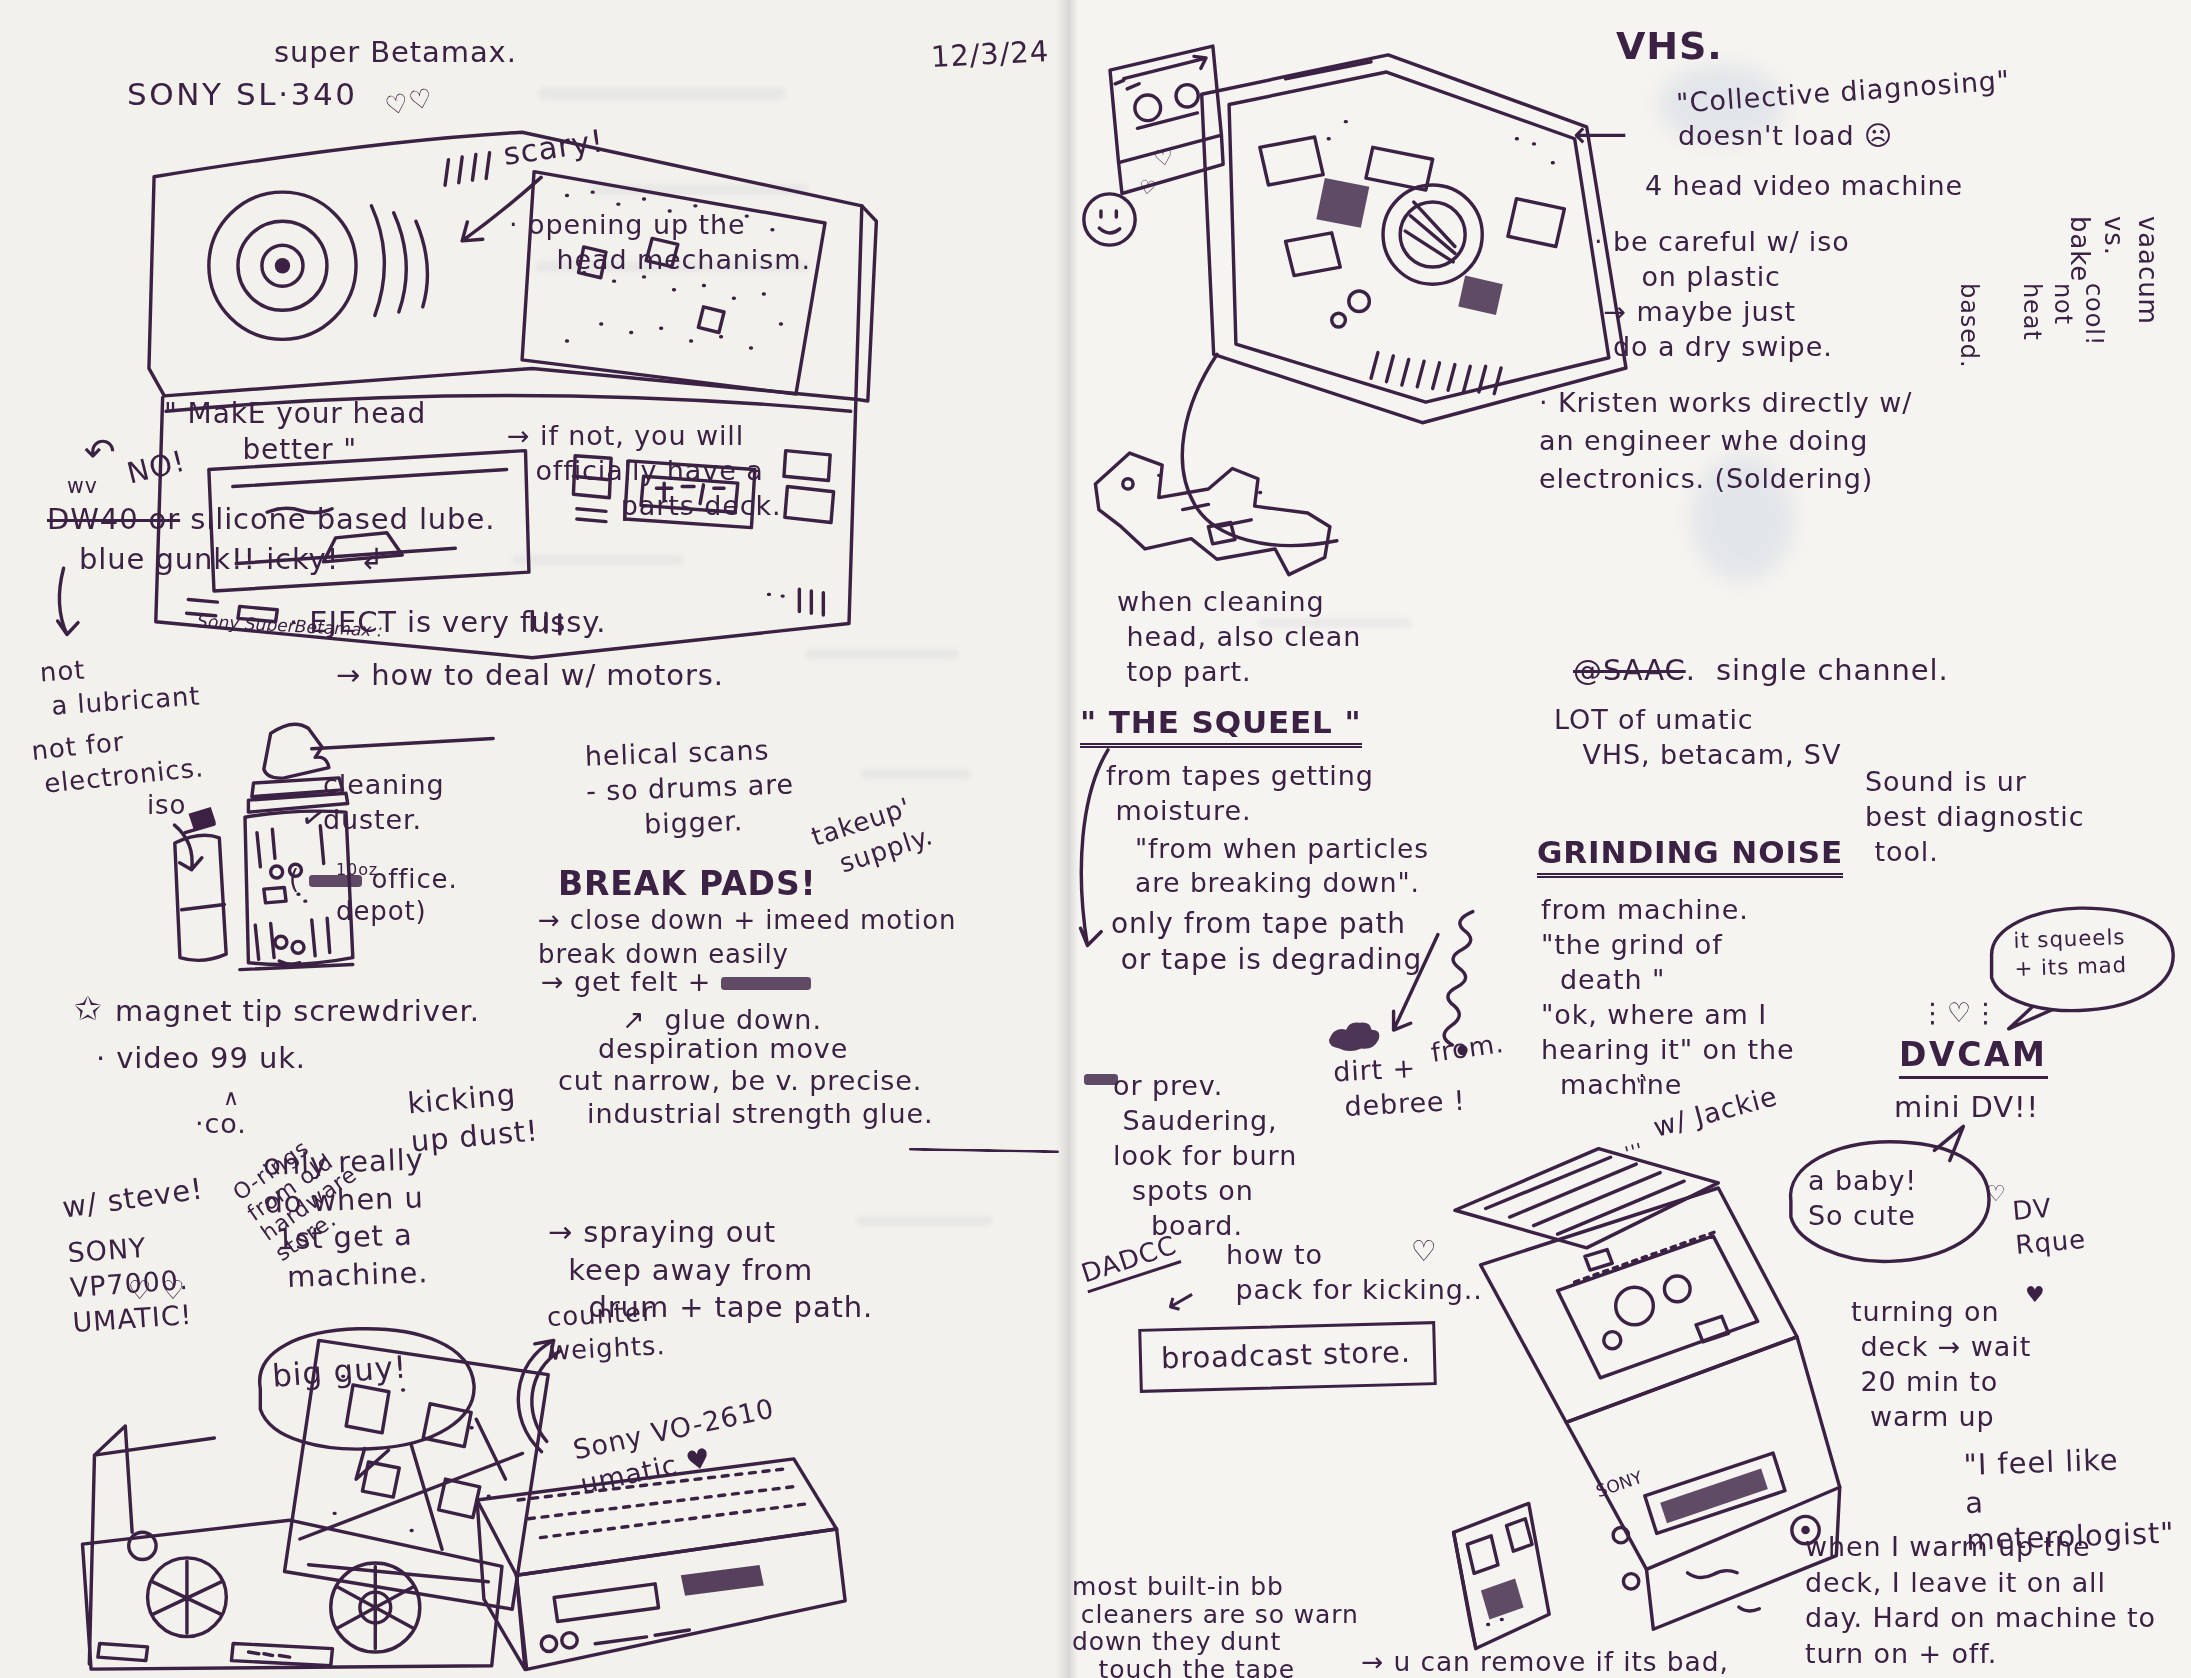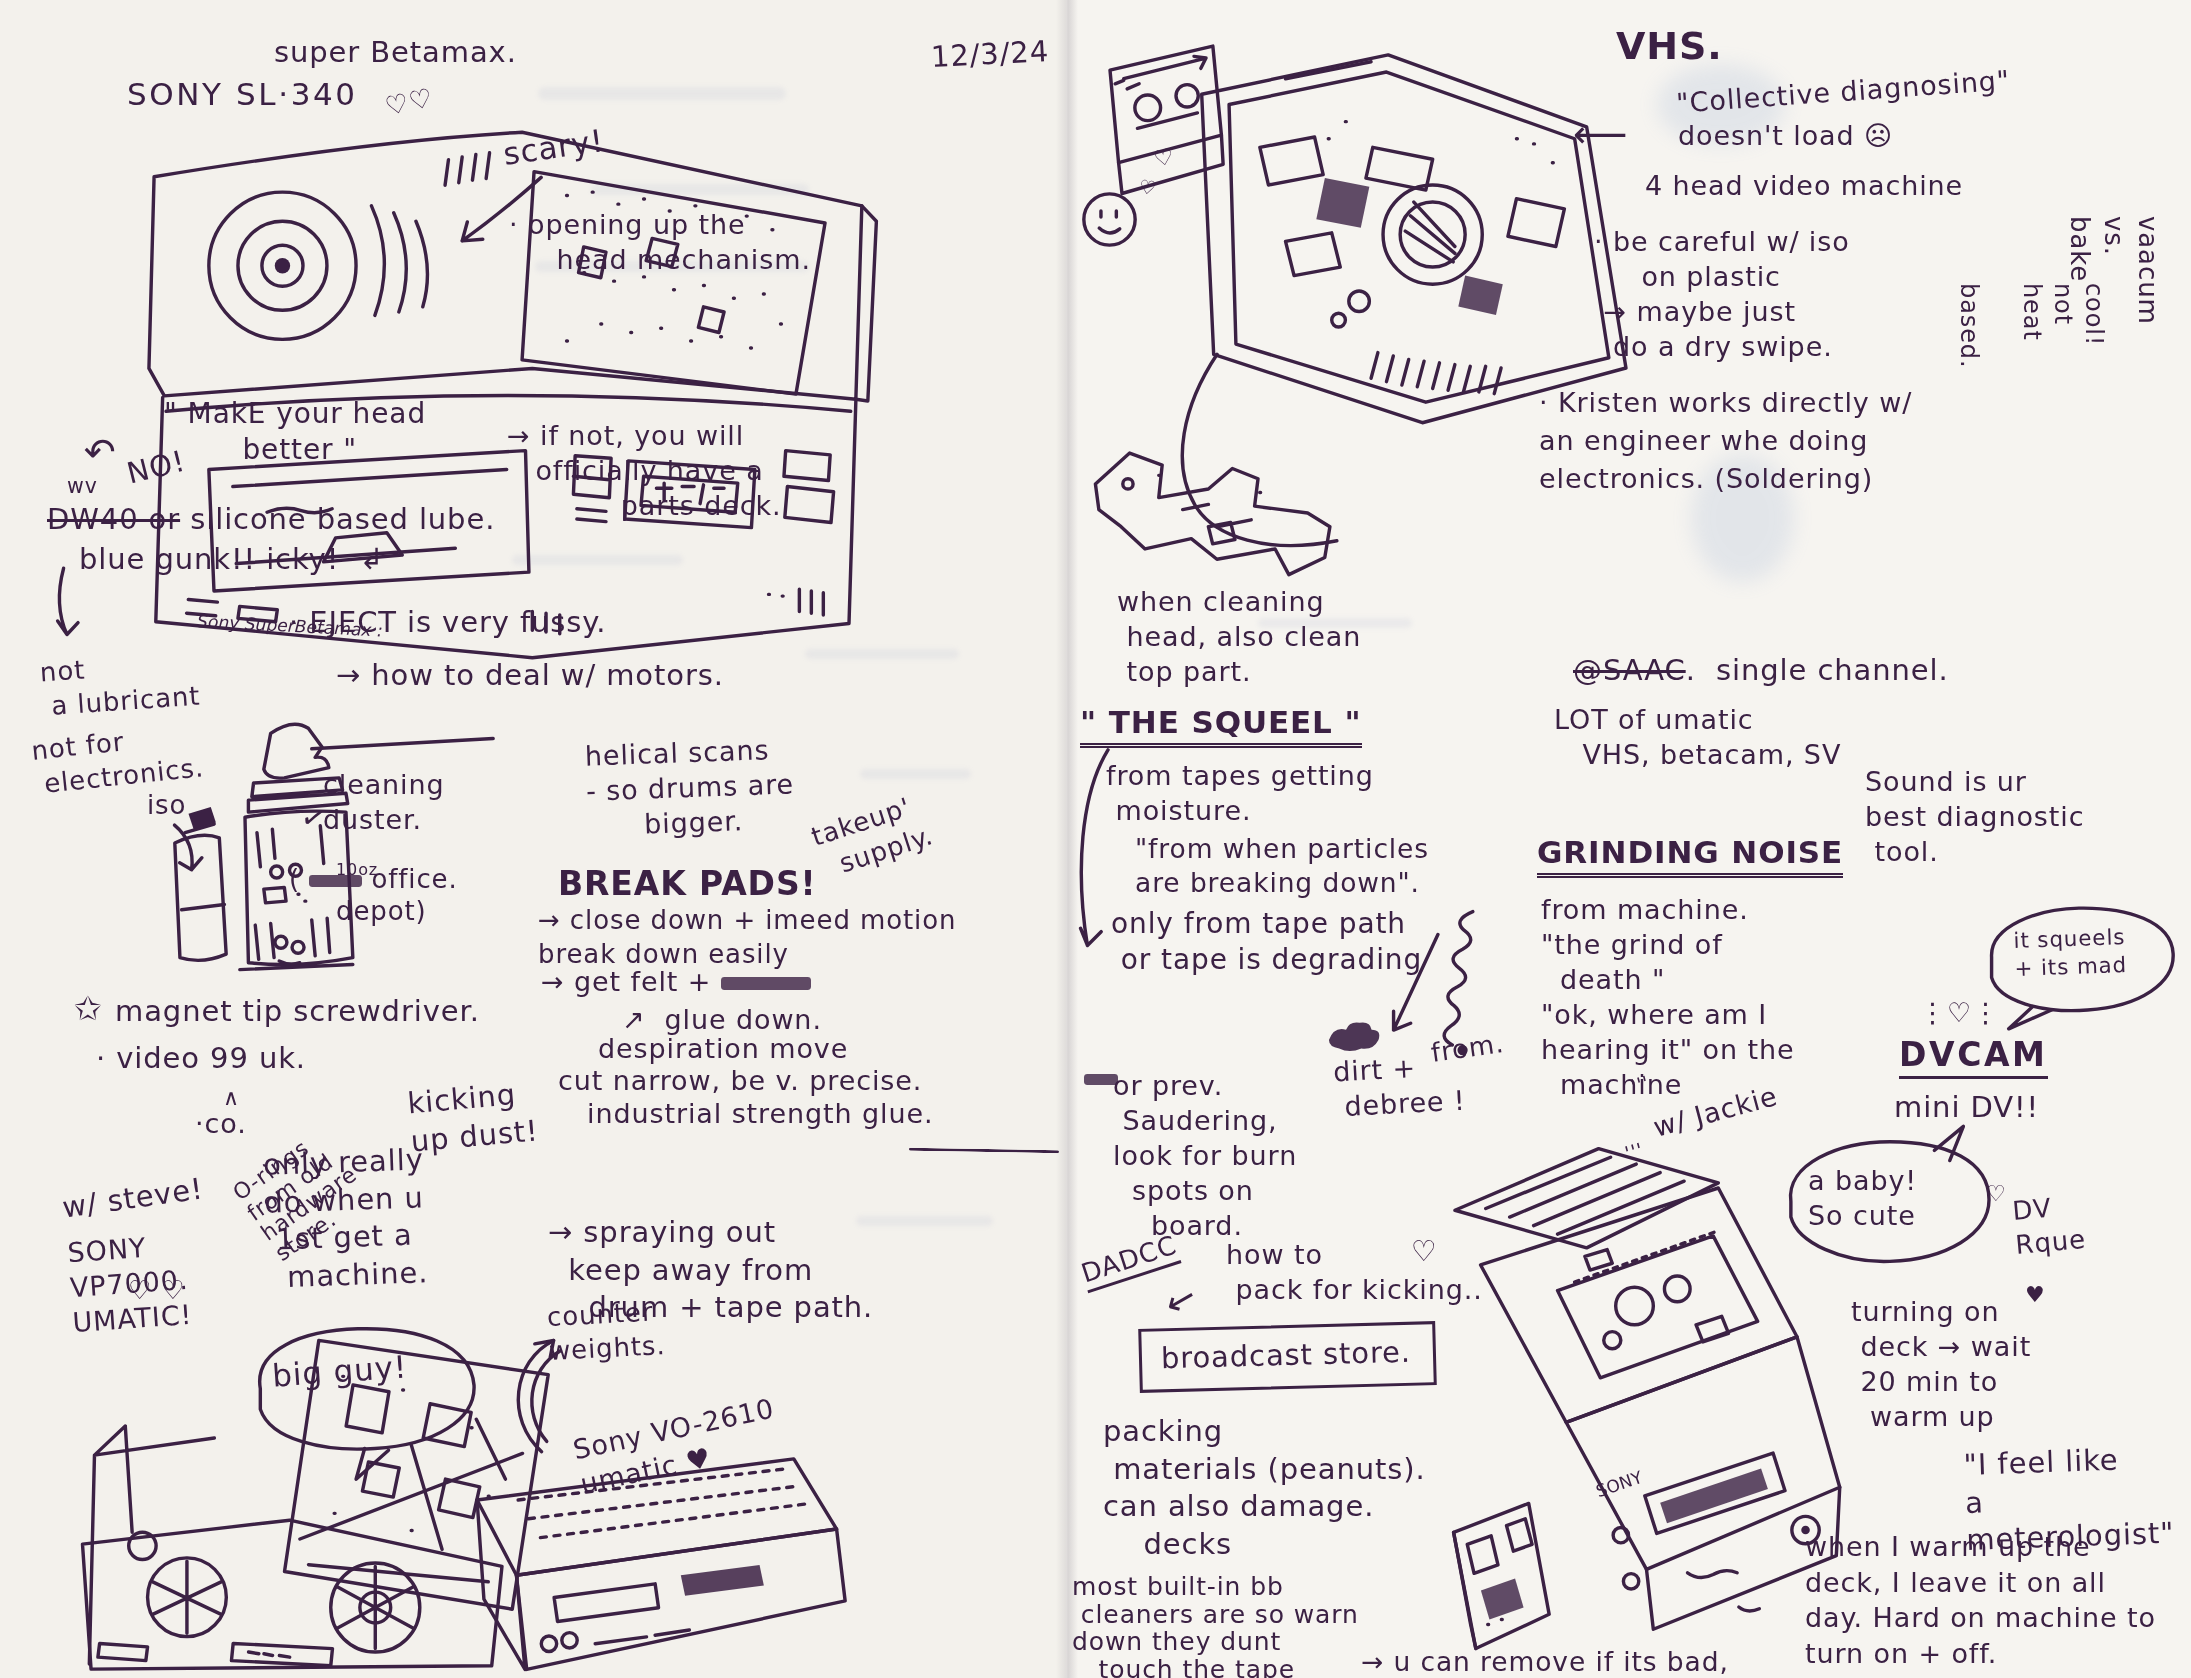--- a/index.html
+++ b/index.html
@@ -361,24 +361,20 @@
   <div class="hw" style="left:1805px;top:1529px;font-size:27px;line-height:1.32">when I warm up the
 deck, I leave it on all
 day. Hard on machine to
 turn on + off.</div>
 
   <div class="hw" style="left:1080px;top:1243px;font-size:26px;transform:rotate(-18deg)"><span class="ul">DADCC</span></div>
   <div class="hw" style="left:1166px;top:1277px;font-size:36px;transform:rotate(15deg)">↙</div>
   <div class="hw" style="left:1226px;top:1237px;font-size:27px">how to
  pack for kicking..</div>
   <div class="hw" style="left:1139px;top:1325px;transform:rotate(-1.5deg)"><span class="box" style="font-size:29px">broadcast store.</span></div>
-  <div class="hw" style="left:1103px;top:1413px;font-size:29px">packing
- materials (peanuts).
-can also damage.
-    decks</div>
   <div class="hw" style="left:1072px;top:1573px;font-size:25px;line-height:1.1">most built-in bb
  cleaners are so warn
 down they dunt
    touch the tape</div>
   <div class="hw" style="left:1361px;top:1645px;font-size:26.5px">→ u can remove if its bad,</div>
 
   <div class="hw" style="left:1411px;top:1233px;font-size:29px">♡</div>
 
   <svg style="left:1431px;top:1128px" width="419" height="539" viewBox="0 0 490 630">
     <path class="s" d="M28,96 L196,24 L336,64 L182,140 Z"></path>

